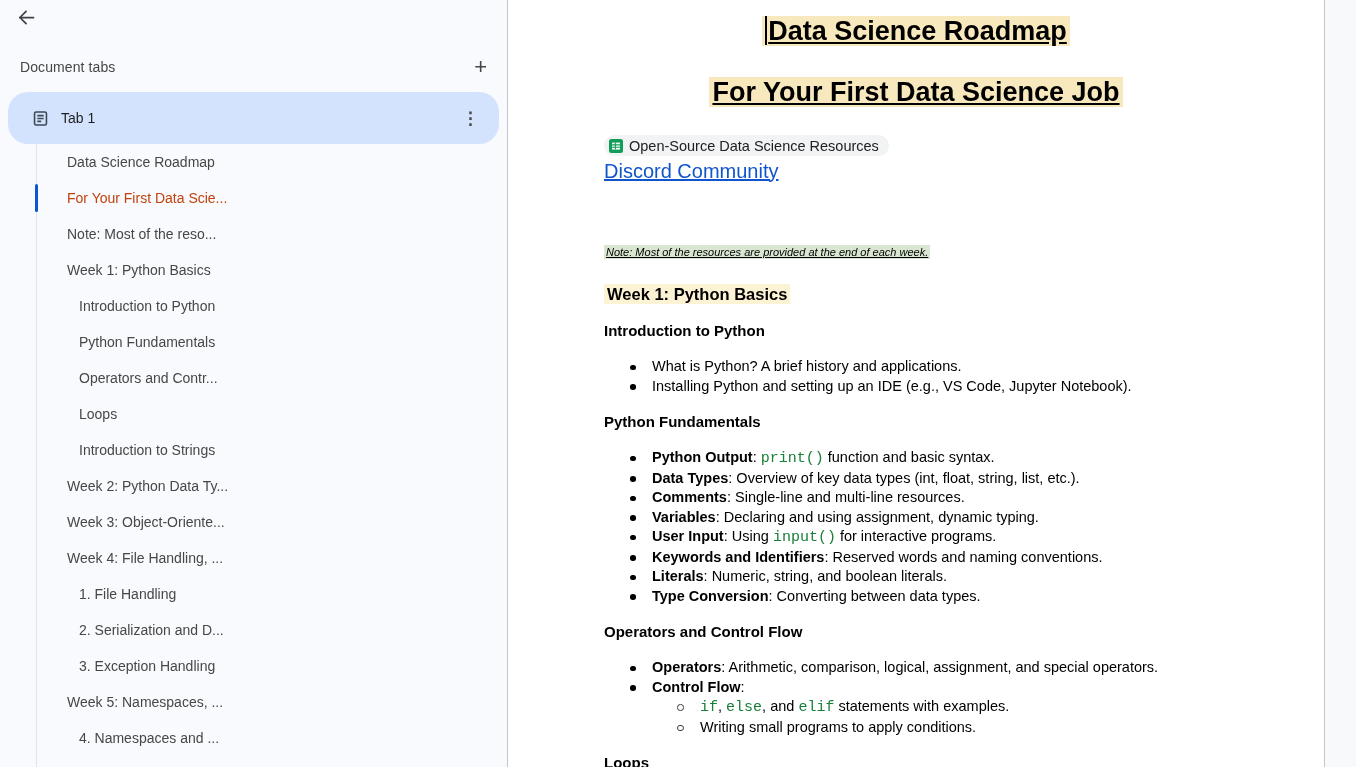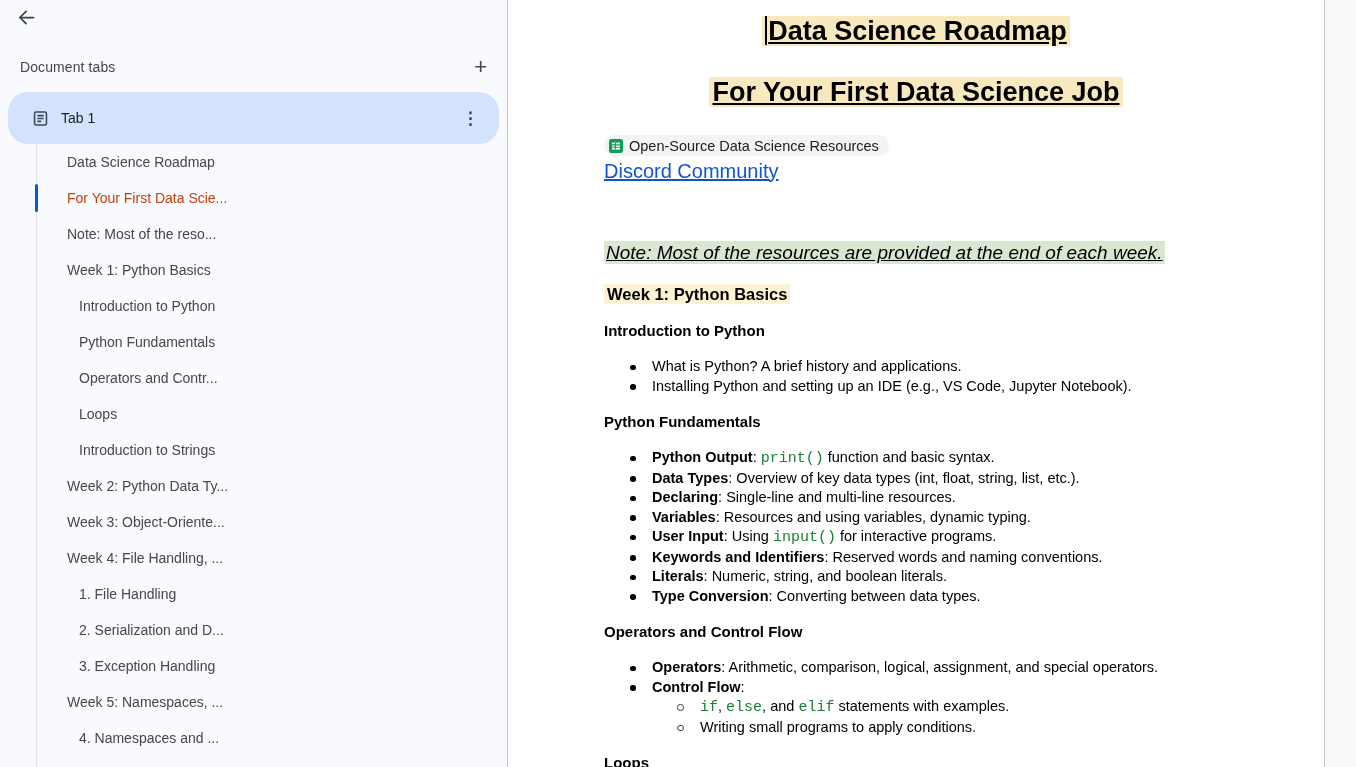--- a/index.html
+++ b/index.html
@@ -31,21 +31,21 @@
   .doc-title { text-align:center; font-size:27px; font-weight:700; color:#000; line-height:34px; }
   .doc-title.second { margin-top:27px; }
   .hl-cream  { background:#f8e8bd; text-decoration:underline; padding:0 3px; }
   .hl-cream2 { background:#fcf2d4; padding:1px 3px; }
   .hl-green  { background:#d9e7d2; padding:1px 2px; }
   .caret { display:inline-block; width:2px; height:29px; background:#000; vertical-align:-5px; margin-right:1px; }
 
   .chip-row { margin-top:26px; }
   .chip { display:inline-flex; align-items:center; gap:6px; background:#f1f3f4; border-radius:11px; padding:2.5px 10px 2.5px 5px; font-size:14.5px; color:#202124; cursor:pointer; }
   .doclink { display:inline-block; margin-top:3px; font-size:20px; color:#1155cc; text-decoration:underline; cursor:pointer; }
-  .note { margin-top:60px; font-size:19px; font-style:italic; color:#000; line-height:19.5px; }
+  .note { margin-top:60px; font-size:11px; font-style:italic; color:#000; line-height:19.5px; }
   .note span { text-decoration:underline; }
 
   #doc-content h3 { margin:22px 0 0; font-size:16.5px; line-height:21px; font-weight:700; color:#000; }
   #doc-content h4 { margin:18px 0 0; font-size:15px; line-height:16px; font-weight:700; color:#000; }
   #doc-content ul { margin:18px 0 0; list-style:none; font-size:14.5px; line-height:19.5px; color:#000; }
   #doc-content li { position:relative; padding-left:48px; }
   #doc-content ul:not(.sub) > li::before { content:''; position:absolute; left:26px; top:7.5px; width:5.5px; height:5.5px; border-radius:50%; background:#000; }
   #doc-content ul.sub { margin:0; }
   #doc-content ul.sub > li::before { content:''; position:absolute; left:25px; top:7px; width:4.5px; height:4.5px; border-radius:50%; background:#fff; border:1.5px solid #3d3d3d; }
   .b { font-weight:700; }
@@ -158,22 +158,22 @@
         <h3><span class="hl-cream2">Week 1: Python Basics</span></h3>
         <h4>Introduction to Python</h4>
         <ul>
           <li><span>What is Python? A brief history and applications.</span></li>
           <li><span>Installing Python and setting up an IDE (e.g., VS Code, Jupyter Notebook).</span></li>
         </ul>
         <h4>Python Fundamentals</h4>
         <ul>
           <li><span class="b">Python Output</span><span>: </span><span class="code">print()</span><span> function and basic syntax.</span></li>
           <li><span class="b">Data Types</span><span>: Overview of key data types (int, float, string, list, etc.).</span></li>
-          <li><span class="b">Declaring</span><span>: Single-line and multi-line resources.</span></li>
-          <li><span class="b">Variables</span><span>: Resources and using variables, dynamic typing.</span></li>
+          <li><span class="b">Comments</span><span>: Single-line and multi-line resources.</span></li>
+          <li><span class="b">Variables</span><span>: Declaring and using assignment, dynamic typing.</span></li>
           <li><span class="b">User Input</span><span>: Using </span><span class="code">input()</span><span> for interactive programs.</span></li>
           <li><span class="b">Keywords and Identifiers</span><span>: Reserved words and naming conventions.</span></li>
           <li><span class="b">Literals</span><span>: Numeric, string, and boolean literals.</span></li>
           <li><span class="b">Type Conversion</span><span>: Converting between data types.</span></li>
         </ul>
         <h4>Operators and Control Flow</h4>
         <ul>
           <li><span class="b">Operators</span><span>: Arithmetic, comparison, logical, assignment, and special operators.</span></li>
           <li><span class="b">Control Flow</span><span>:</span><ul class="sub">
               <li><span class="code">if</span><span>, </span><span class="code">else</span><span>, and </span><span class="code">elif</span><span> statements with examples.</span></li>

